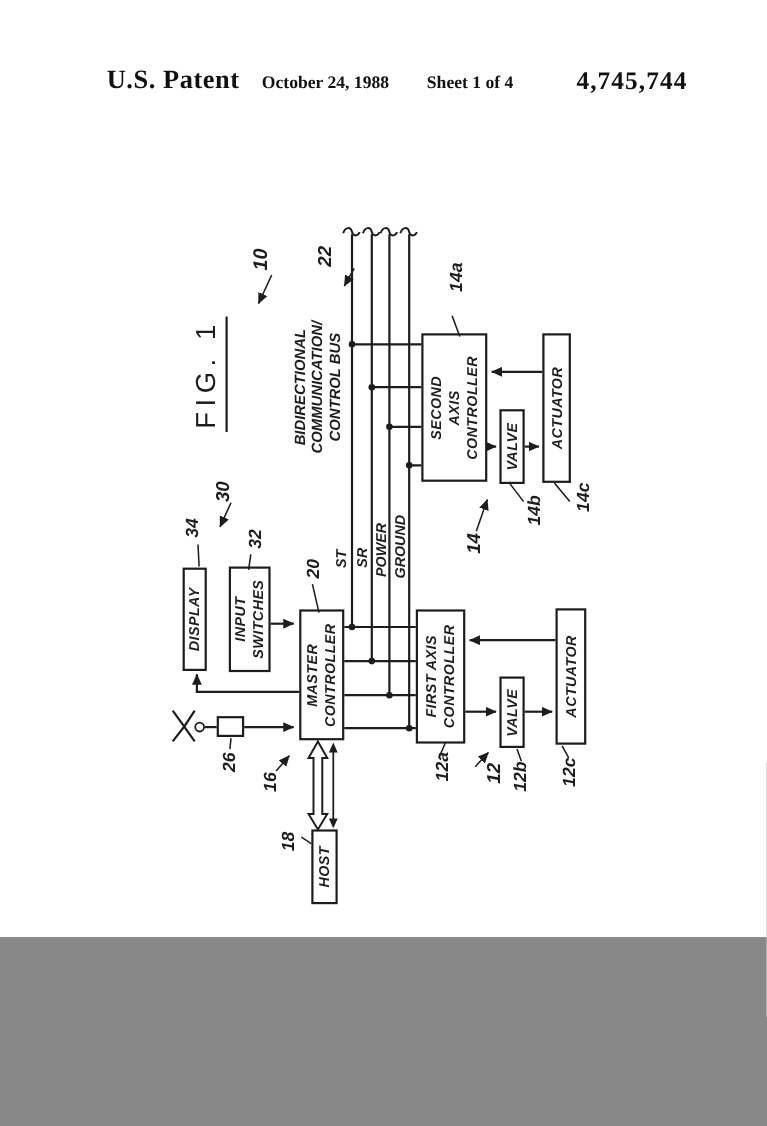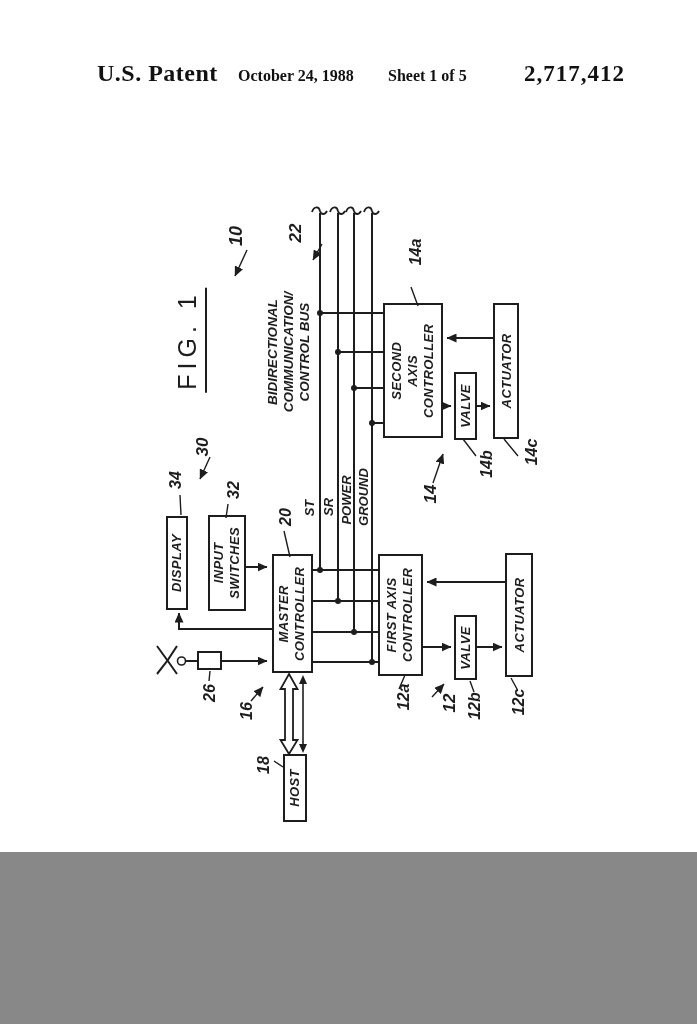--- a/index.html
+++ b/index.html
@@ -43,22 +43,22 @@
   svg.lines{position:absolute;inset:0;pointer-events:none;}
 </style>
 </head>
 <body>
 
 <div class="page">
 
   <div class="hdr">
     <span class="hdr-title">U.S. Patent</span>
     <span class="hdr-date">October 24, 1988</span>
-    <span class="hdr-sheet">Sheet 1 of 5</span>
-    <span class="hdr-patnum">2,717,412</span>
+    <span class="hdr-sheet">Sheet 1 of 4</span>
+    <span class="hdr-patnum">4,745,744</span>
   </div>
 
   <div class="diagram">
 
     <div class="box" style="left:166px;top:516px;width:22px;height:94px">
       <div class="rot">DISPLAY</div>
     </div>
 
     <div class="box" style="left:208px;top:515px;width:38px;height:96px">
       <div class="rot">

